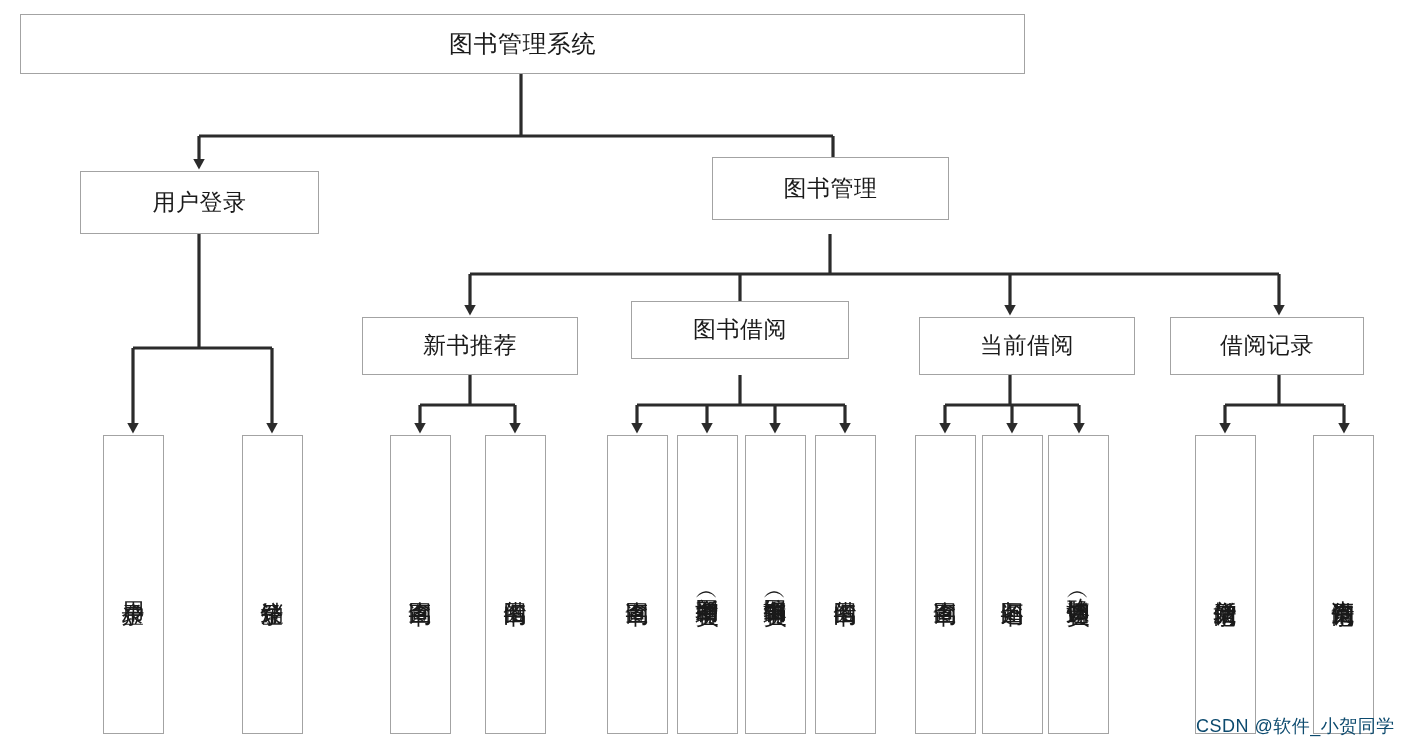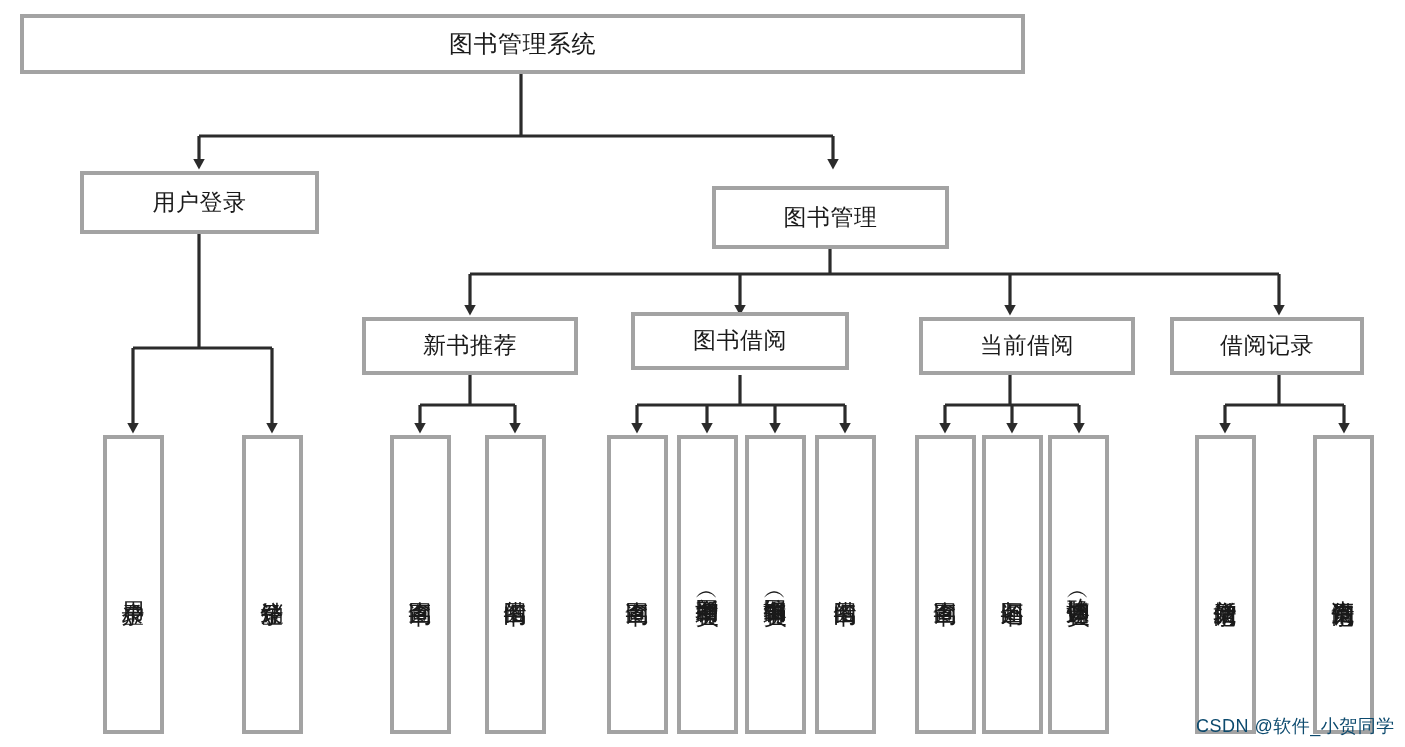--- a/index.html
+++ b/index.html
@@ -22,21 +22,21 @@
     left: 0;
     top: 0;
     width: 1405px;
     height: 747px;
     pointer-events: none;
   }
   .node {
     position: absolute;
     box-sizing: border-box;
     background: #ffffff;
-    border: 4px solid #a3a3a3;
+    border: 1px solid #a3a3a3;
     display: flex;
     align-items: center;
     justify-content: center;
     text-align: center;
     color: #1a1a1a;
     overflow: hidden;
   }
   .node .label {
     display: block;
     line-height: 1.18;
@@ -128,28 +128,28 @@
     </g>
   </svg>
 
   <div class="node horiz root" style="left:20px; top:14px; width:1005px; height:60px;">
     <span class="label">图书管理系统</span>
   </div>
 
   <div class="node horiz" style="left:80px; top:171px; width:239px; height:63px;">
     <span class="label">用户登录</span>
   </div>
-  <div class="node horiz" style="left:712px; top:186px; width:237px; height:63px;">
+  <div class="node horiz" style="left:712px; top:157px; width:237px; height:63px;">
     <span class="label">图书管理</span>
   </div>
 
   <div class="node horiz" style="left:362px; top:317px; width:216px; height:58px;">
     <span class="label">新书推荐</span>
   </div>
-  <div class="node horiz" style="left:631px; top:312px; width:218px; height:58px;">
+  <div class="node horiz" style="left:631px; top:301px; width:218px; height:58px;">
     <span class="label">图书借阅</span>
   </div>
   <div class="node horiz" style="left:902px; top:317px; width:216px; height:58px;margin-left:17px;">
     <span class="label">当前借阅</span>
   </div>
   <div class="node horiz" style="left:1170px; top:317px; width:194px; height:58px;">
     <span class="label">借阅记录</span>
   </div>
 
   <div class="node vert" style="left:103px; top:435px; width:61px; height:299px;">

